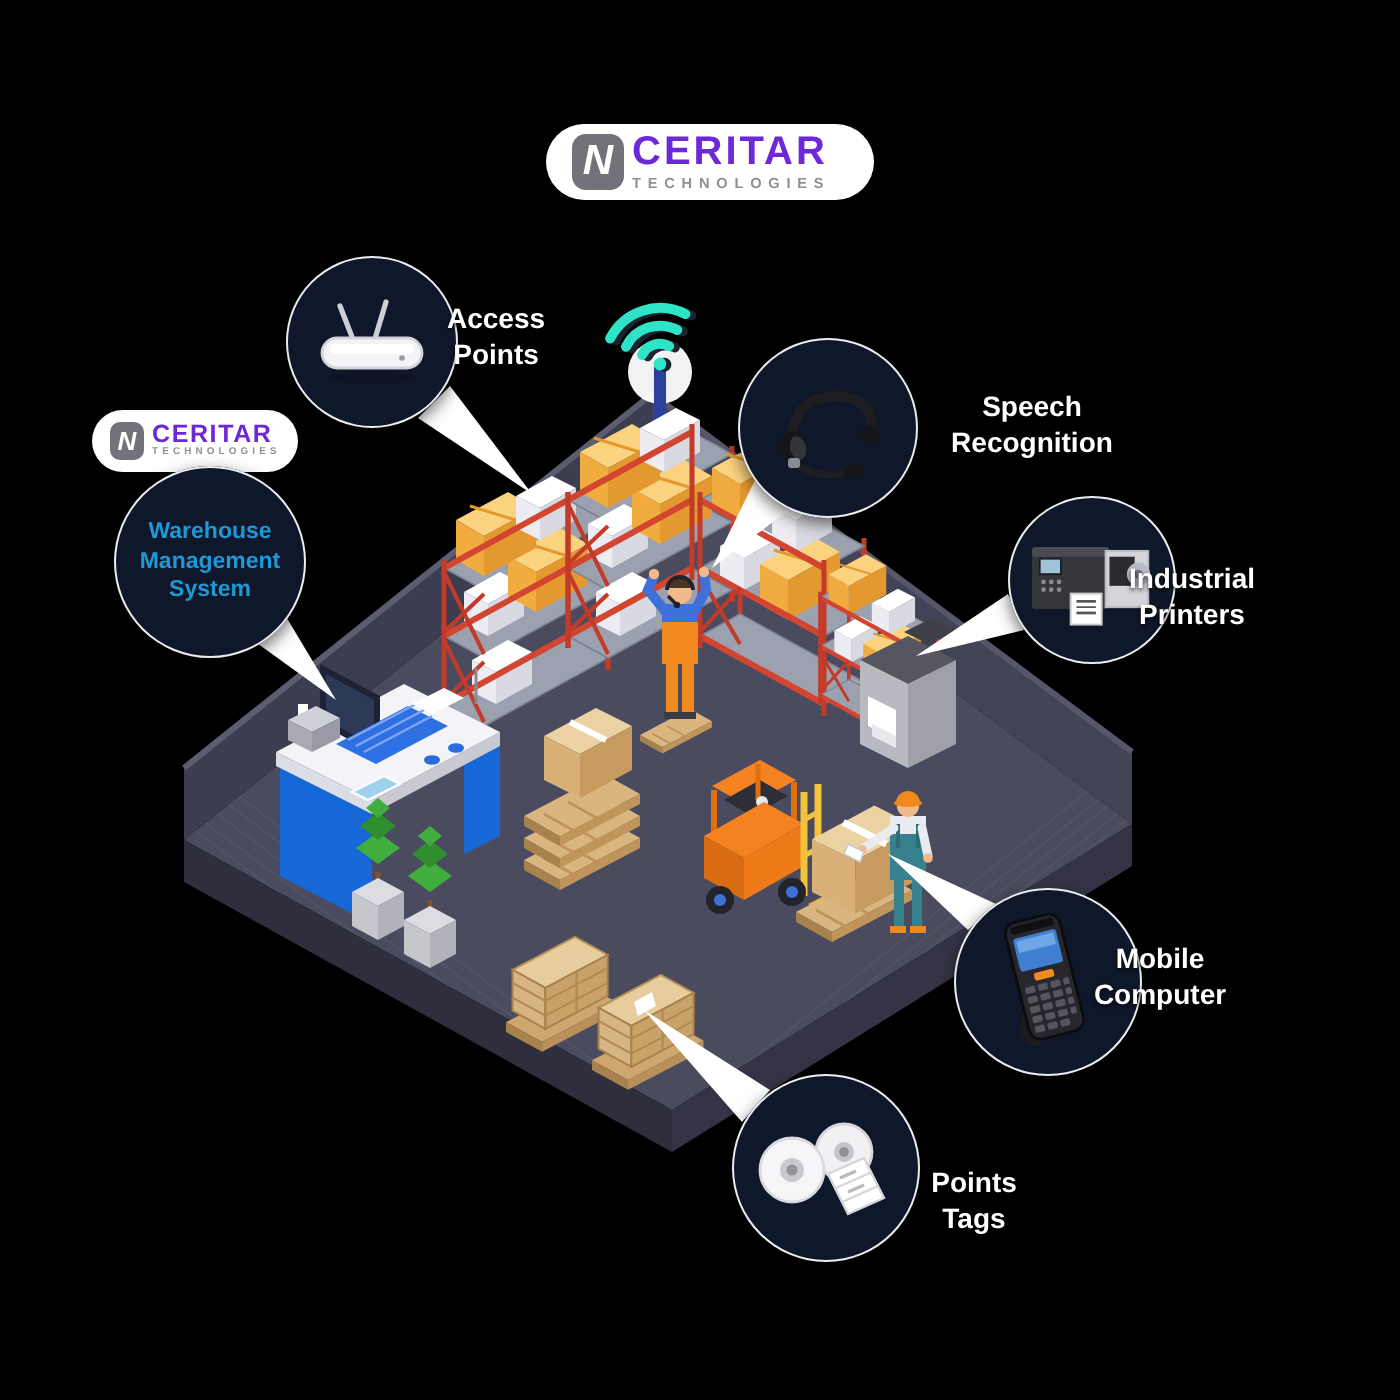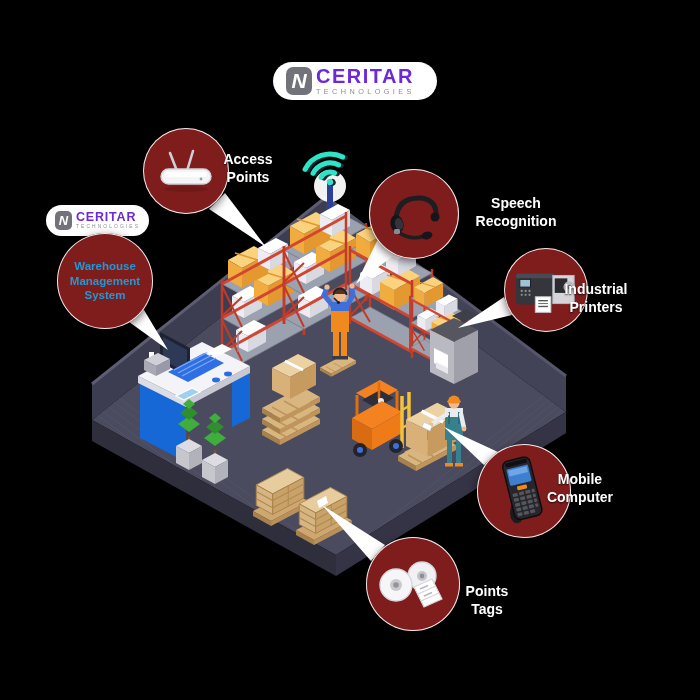--- a/index.html
+++ b/index.html
@@ -9,27 +9,27 @@
   
   .logo-pill{position:absolute;background:#fff;display:flex;align-items:center;box-sizing:border-box;}
   .logo-top{left:273px;top:62px;width:164px;height:38px;border-radius:19px;padding-left:13px;}
   .logo-left{left:46px;top:205px;width:103px;height:31px;border-radius:16px;padding-left:9px;}
   .logo-mark{background:#72727b;color:#fff;font-weight:bold;display:flex;align-items:center;
              justify-content:center;font-style:italic;}
   .logo-top .logo-mark{width:26px;height:28px;border-radius:7px;font-size:21px;}
   .logo-left .logo-mark{width:17px;height:19px;border-radius:5px;font-size:13px;}
   .logo-texts{display:flex;flex-direction:column;margin-left:4px;}
   .lt-name{font-weight:bold;color:#6d28d9;line-height:1;}
-  .lt-sub{font-weight:normal;color:#8f8f95;line-height:1;}
+  .lt-sub{font-weight:bold;color:#8f8f95;line-height:1;}
   .logo-top .lt-name{font-size:20px;letter-spacing:1.5px;}
   .logo-top .lt-sub{font-size:7.3px;letter-spacing:3.4px;margin-top:2px;}
   .logo-left .lt-name{font-size:12.5px;letter-spacing:.8px;}
   .logo-left .lt-sub{font-size:4.9px;letter-spacing:2.1px;margin-top:1px;}
   
-  .bubble{position:absolute;background:#7f1d1d;border-radius:50%;
+  .bubble{position:absolute;background:#0f172a;border-radius:50%;
           box-shadow:0 3px 8px rgba(0,0,0,.55), inset 0 0 0 1px #ececee;
           display:flex;align-items:center;justify-content:center;}
   .bubble-wms{left:57px;top:233px;width:96px;height:96px;}
   .bubble-access{left:143px;top:128px;width:86px;height:86px;}
   .bubble-speech{left:369px;top:169px;width:90px;height:90px;}
   .bubble-printers{left:504px;top:248px;width:84px;height:84px;}
   .bubble-mobile{left:477px;top:444px;width:94px;height:94px;}
   .bubble-pallet{left:366px;top:537px;width:94px;height:94px;}
   .wms-text{color:#1f99d6;font-weight:bold;font-size:11.5px;line-height:1.3;text-align:center;width:90px;}
   .callout-label{position:absolute;color:#fff;font-weight:bold;font-size:14px;line-height:1.3;

